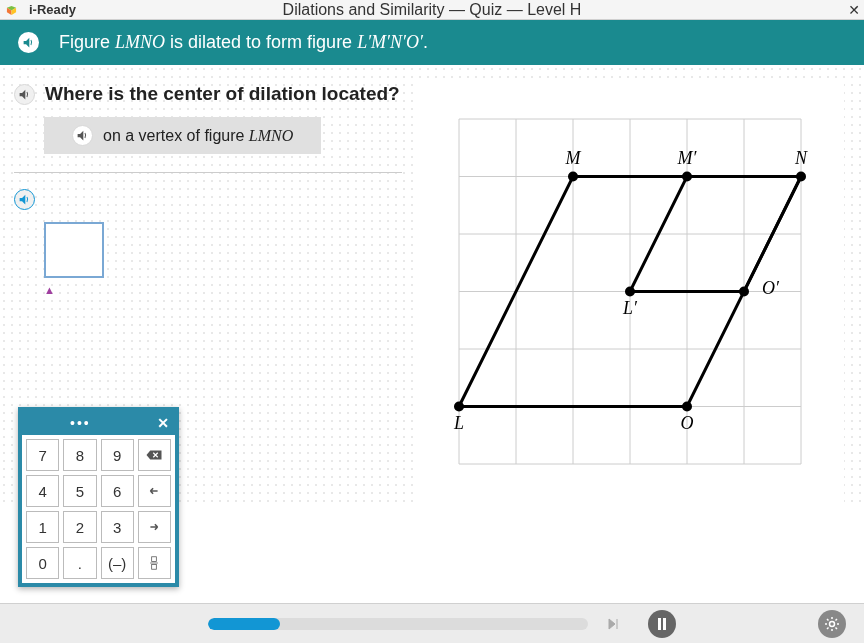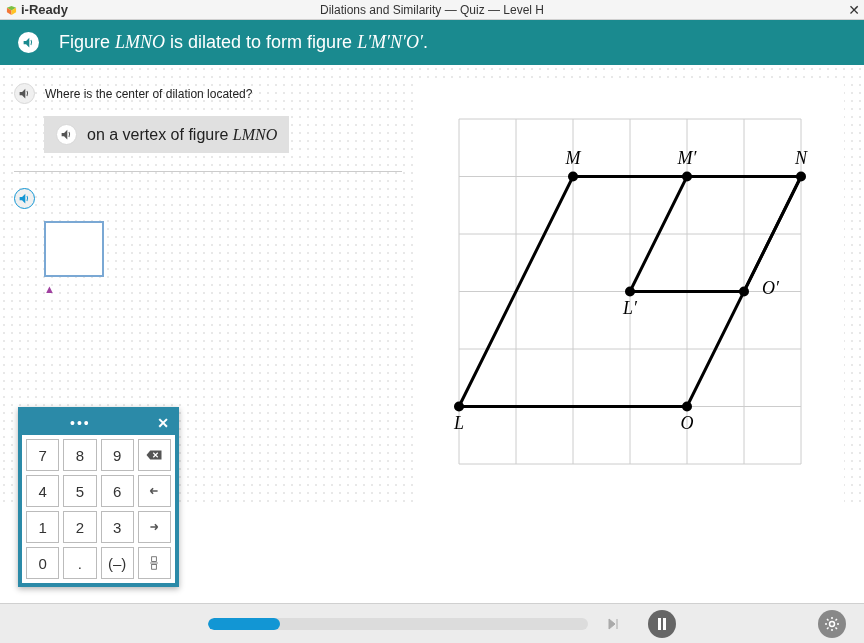--- a/index.html
+++ b/index.html
@@ -1,38 +1,38 @@
 <!DOCTYPE html>
 <html><head>
 <meta charset="utf-8">
 <style>
 * { margin: 0; padding: 0; box-sizing: border-box; }
 body { font-family: Arial, Helvetica, sans-serif; background: #fff; width: 864px; height: 643px; overflow: hidden; position: relative; }
 
 .top-bar { height: 20px; background: #f5f5f5; border-bottom: 1px solid #d0d0d0; display: flex; align-items: center; padding: 0 6px; position: relative; }
-.logo { display: flex; align-items: center; gap: 4px; font-size: 13px; font-weight: bold; color: #333; }
+.logo { display: flex; align-items: center; gap: 12px; font-size: 13px; font-weight: bold; color: #333; }
 .logo-cube { width: 11px; height: 11px; display: inline-block; position: relative; }
 .logo-cube svg { width: 11px; height: 11px; }
-.quiz-title { position: absolute; left: 50%; transform: translateX(-50%); font-size: 12px; color: #333; }
+.quiz-title { position: absolute; left: 50%; transform: translateX(-50%); font-size: 16px; color: #333; }
 .close-x { position: absolute; right: 4px; font-size: 14px; color: #333; cursor: pointer; }
 
 .instruction-bar { background: #1a8a8f; color: #fff; padding: 12px 18px; display: flex; align-items: center; gap: 20px; font-size: 18px; }
 .sound-icon-white { width: 21px; height: 21px; background: #fff; border-radius: 50%; display: flex; align-items: center; justify-content: center; flex-shrink: 0; }
 .sound-icon-light { width: 21px; height: 21px; background: #f0f0f0; border: 1px solid #d8d8d8; border-radius: 50%; display: flex; align-items: center; justify-content: center; flex-shrink: 0; }
 .sound-svg { width: 13px; height: 13px; }
 .instruction-text { font-style: normal; }
 .instruction-text em { font-style: italic; font-family: 'Times New Roman', serif; }
 
 .content-area { display: flex; padding: 18px 14px 0 14px; gap: 12px; background-image: radial-gradient(circle, #e8e8e8 1px, transparent 1px); background-size: 8px 8px; background-position: 0 0; }
 
 .left-panel { flex: 0 0 388px; }
 .question-block { margin-bottom: 18px; }
 .question-row { display: flex; align-items: center; gap: 10px; margin-bottom: 12px; }
-.question-text { font-size: 12px; font-weight: normal; color: #222; }
-.answer-box { background: #e0e0e0; padding: 8px 12px; display: inline-flex; align-items: center; gap: 10px; margin-left: 30px; font-size: 16px; color: #222; }
+.question-text { font-size: 19px; font-weight: bold; color: #222; }
+.answer-box { background: #e0e0e0; padding: 8px 28px; display: inline-flex; align-items: center; gap: 10px; margin-left: 30px; font-size: 16px; color: #222; }
 .answer-box em { font-style: italic; font-family: 'Times New Roman', serif; }
 .divider { border: none; border-top: 1px solid #ccc; margin: 14px 0 16px 0; }
 
 .input-box { width: 60px; height: 56px; background: #fff; border: 2px solid #7aa8d4; margin-left: 30px; margin-top: 6px; }
 .error-row { display: flex; align-items: center; gap: 5px; margin-left: 30px; margin-top: 6px; font-size: 11px; color: #333; }
 .warn-tri { color: #a040a0; font-size: 11px; }
 
 .right-panel { flex: 0 0 430px; background: #fff; display: flex; align-items: center; justify-content: center; padding: 20px 10px; height: 422px; }
 .grid-svg { width: 360px; height: 380px; }
 

